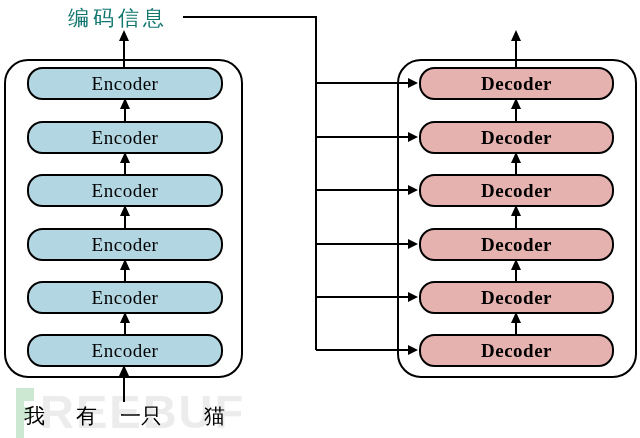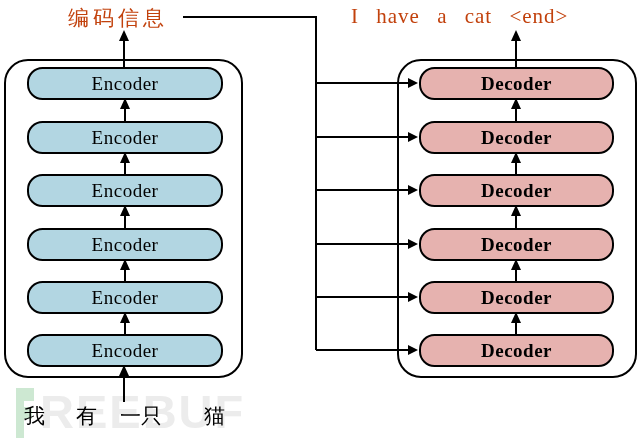--- a/index.html
+++ b/index.html
@@ -15,21 +15,21 @@
   .container.dec{left:397px;top:59px;width:240px;height:319px;}
   .pill{
     position:absolute;box-sizing:border-box;height:33px;
     border:2px solid #000;border-radius:15.5px;
     display:flex;align-items:center;justify-content:center;
     font-size:19px;color:#000;letter-spacing:0.5px;z-index:3;
   }
   .pill.enc{left:27px;width:196px;}
   .pill.dec{left:419px;width:195px;font-weight:bold;}
   .overlay{position:absolute;left:0;top:0;width:640px;height:438px;z-index:2;}
-  .lbl{position:absolute;color:#c2410c;white-space:nowrap;z-index:4;text-align:center;}
+  .lbl{position:absolute;color:#0f766e;white-space:nowrap;z-index:4;text-align:center;}
   .lbl.cn-title{left:68px;top:4px;font-size:21px;letter-spacing:4px;
     font-family:"Liberation Sans", sans-serif;font-weight:500;}
   .lbl.en-out{left:351px;top:4px;font-size:21px;word-spacing:11px;letter-spacing:1px;}
   .token{position:absolute;top:402px;font-size:21px;color:#000;z-index:4;
     font-family:"Liberation Sans", sans-serif;font-weight:500;}
   .watermark{position:absolute;left:16px;top:388px;z-index:1;display:flex;align-items:flex-start;}
   .watermark .wm-text{
     font-family:"Liberation Sans", sans-serif;font-weight:bold;
     font-size:47px;letter-spacing:2px;line-height:1;margin-left:4px;
   }
@@ -108,21 +108,20 @@
 
       <line x1="516" y1="67" x2="516" y2="40"></line>
       <polygon points="516,30 511,41 521,41" stroke="none"></polygon>
 
       <line x1="124" y1="402" x2="124" y2="376"></line>
       <polygon points="124,365 119,376 129,376" stroke="none"></polygon>
     </g>
   </svg>
 
   <div class="lbl cn-title">编码信息</div>
-  <div class="lbl en-out">I have a cat &lt;end&gt;</div>
 
   <div>
     <span class="token" style="left:24px">我</span>
     <span class="token" style="left:76px">有</span>
     <span class="token" style="left:120px">一只</span>
     <span class="token" style="left:204px">猫</span>
   </div>
 
 </div>
 

